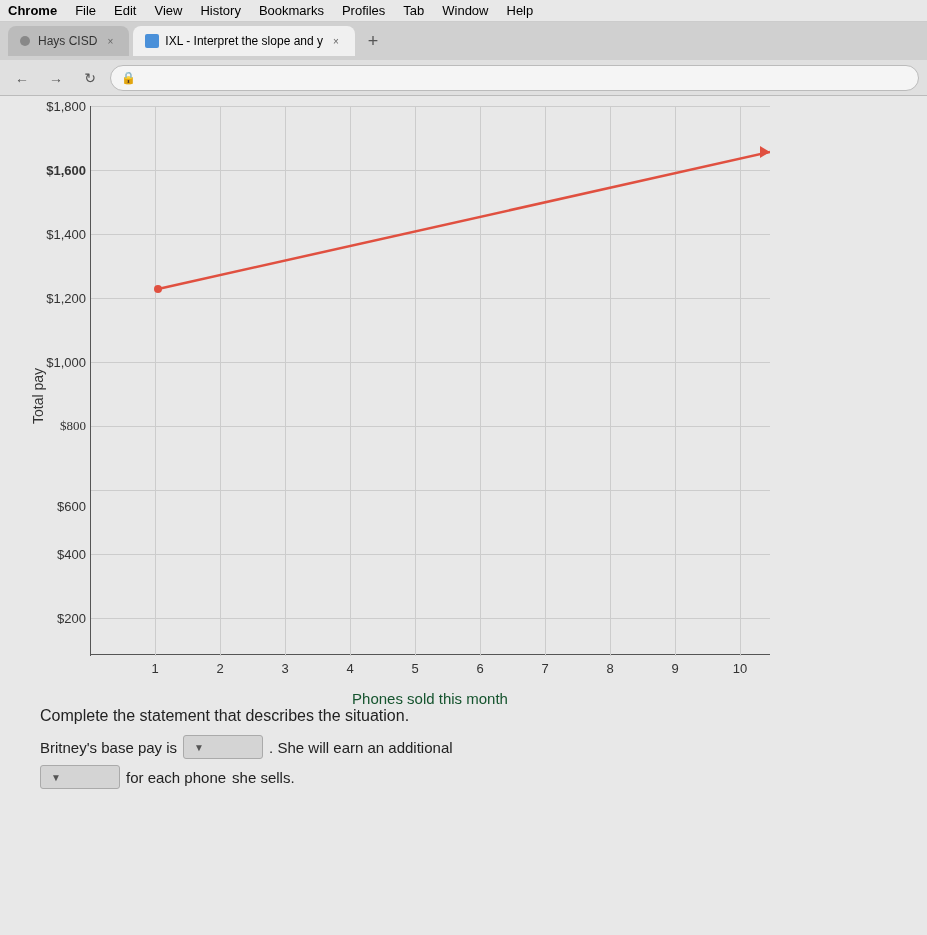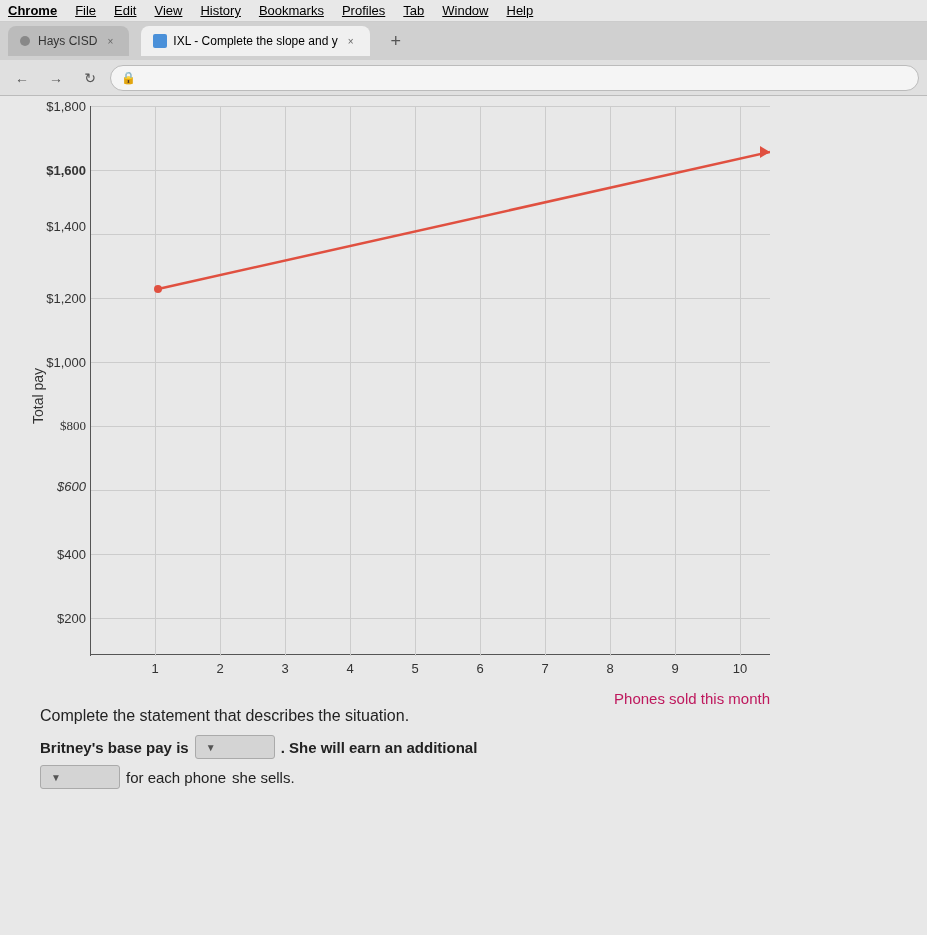--- a/index.html
+++ b/index.html
@@ -16,31 +16,31 @@
       background: #e8e8e8;
       height: 22px;
       display: flex;
       align-items: center;
       padding: 0 8px;
       gap: 18px;
       font-size: 13px;
       color: #000;
       border-bottom: 1px solid #ccc;
     }
-    .menu-bar span { cursor: default; text-decoration: underline; }
+    .menu-bar span { cursor: default; }
     .menu-bar span.bold { font-weight: 600; }
 
     
     .tab-bar {
       background: #d0d0d0;
       height: 38px;
       display: flex;
       align-items: center;
       padding: 0 8px;
-      gap: 12px;
+      gap: 4px;
     }
     .tab {
       height: 30px;
       padding: 0 12px;
       border-radius: 8px 8px 0 0;
       display: flex;
       align-items: center;
       gap: 6px;
       font-size: 12px;
       cursor: pointer;
@@ -201,43 +201,42 @@
       position: absolute;
       bottom: 10px;
       font-size: 13px;
       color: #333;
       transform: translateX(-50%);
     }
 
     
     .x-axis-title {
       font-size: 15px;
-      color: #be185d;
-      text-align: right;
+      color: #14532d;
+      text-align: center;
       margin-top: 4px;
       margin-left: 60px;
       width: 680px;
     }
 
     .statement-section {
       padding-left: 10px;
     }
     .statement-text {
       font-size: 16px;
       color: #222;
       margin-bottom: 10px;
     }
     .fill-line {
       font-size: 15px;
       color: #222;
       display: flex;
       align-items: center;
       gap: 6px;
       margin-bottom: 6px;
-      font-weight: bold;
     }
     .fill-line2 {
       font-size: 15px;
       color: #222;
       display: flex;
       align-items: center;
       gap: 6px;
     }
     .dropdown-box {
       background: #d4d4d4;
@@ -276,21 +275,21 @@
 <div class="tab-bar">
 
   <div class="tab inactive">
     <div class="tab-circle"></div>
     <span>Hays CISD</span>
     <span class="close-btn">×</span>
   </div>
 
   <div class="tab active">
     <div class="favicon" style="background:#4a90d9; width:14px; height:14px; border-radius:2px; flex-shrink:0;"></div>
-    <span>IXL - Complete the slope and y</span>
+    <span>IXL - Interpret the slope and y</span>
     <span class="close-btn">×</span>
   </div>
   <button class="new-tab-btn">+</button>
 </div>
 
 <div class="address-bar-row">
   <button class="nav-btn">←</button>
   <button class="nav-btn">→</button>
   <button class="nav-btn">↻</button>
   <div class="address-box">
@@ -306,33 +305,33 @@
 
       <div class="chart-container">
 
         <div class="grid-line-h" style="top: 0px;"></div>
         <div class="y-axis-label" style="top: 0px;">$1,800</div>
 
         <div class="grid-line-h" style="top: 64px;"></div>
         <div class="y-axis-label" style="top: 64px; font-weight: bold;">$1,600</div>
 
         <div class="grid-line-h" style="top: 128px;"></div>
-        <div class="y-axis-label" style="top: 120px;">$1,400</div>
+        <div class="y-axis-label" style="top: 128px;">$1,400</div>
 
         <div class="grid-line-h" style="top: 192px;"></div>
         <div class="y-axis-label" style="top: 192px;">$1,200</div>
 
         <div class="grid-line-h" style="top: 256px;"></div>
         <div class="y-axis-label" style="top: 256px;">$1,000</div>
 
         <div class="grid-line-h" style="top: 320px;"></div>
         <div class="y-axis-label" style="top: 320px; font-family: Liberation Serif, serif;">$800</div>
 
         <div class="grid-line-h" style="top: 384px;"></div>
-        <div class="y-axis-label" style="top: 380px; font-style: italic;">$600</div>
+        <div class="y-axis-label" style="top: 400px;">$600</div>
 
         <div class="grid-line-h" style="top: 448px;"></div>
         <div class="y-axis-label" style="top: 448px;">$400</div>
 
         <div class="grid-line-h" style="top: 512px;"></div>
         <div class="y-axis-label" style="top: 512px;">$200</div>
 
         <div class="grid-line-h" style="top: 548px; background: #555;"></div>
 
         <div class="grid-line-v" style="left: 40px; background: #555;"></div>

